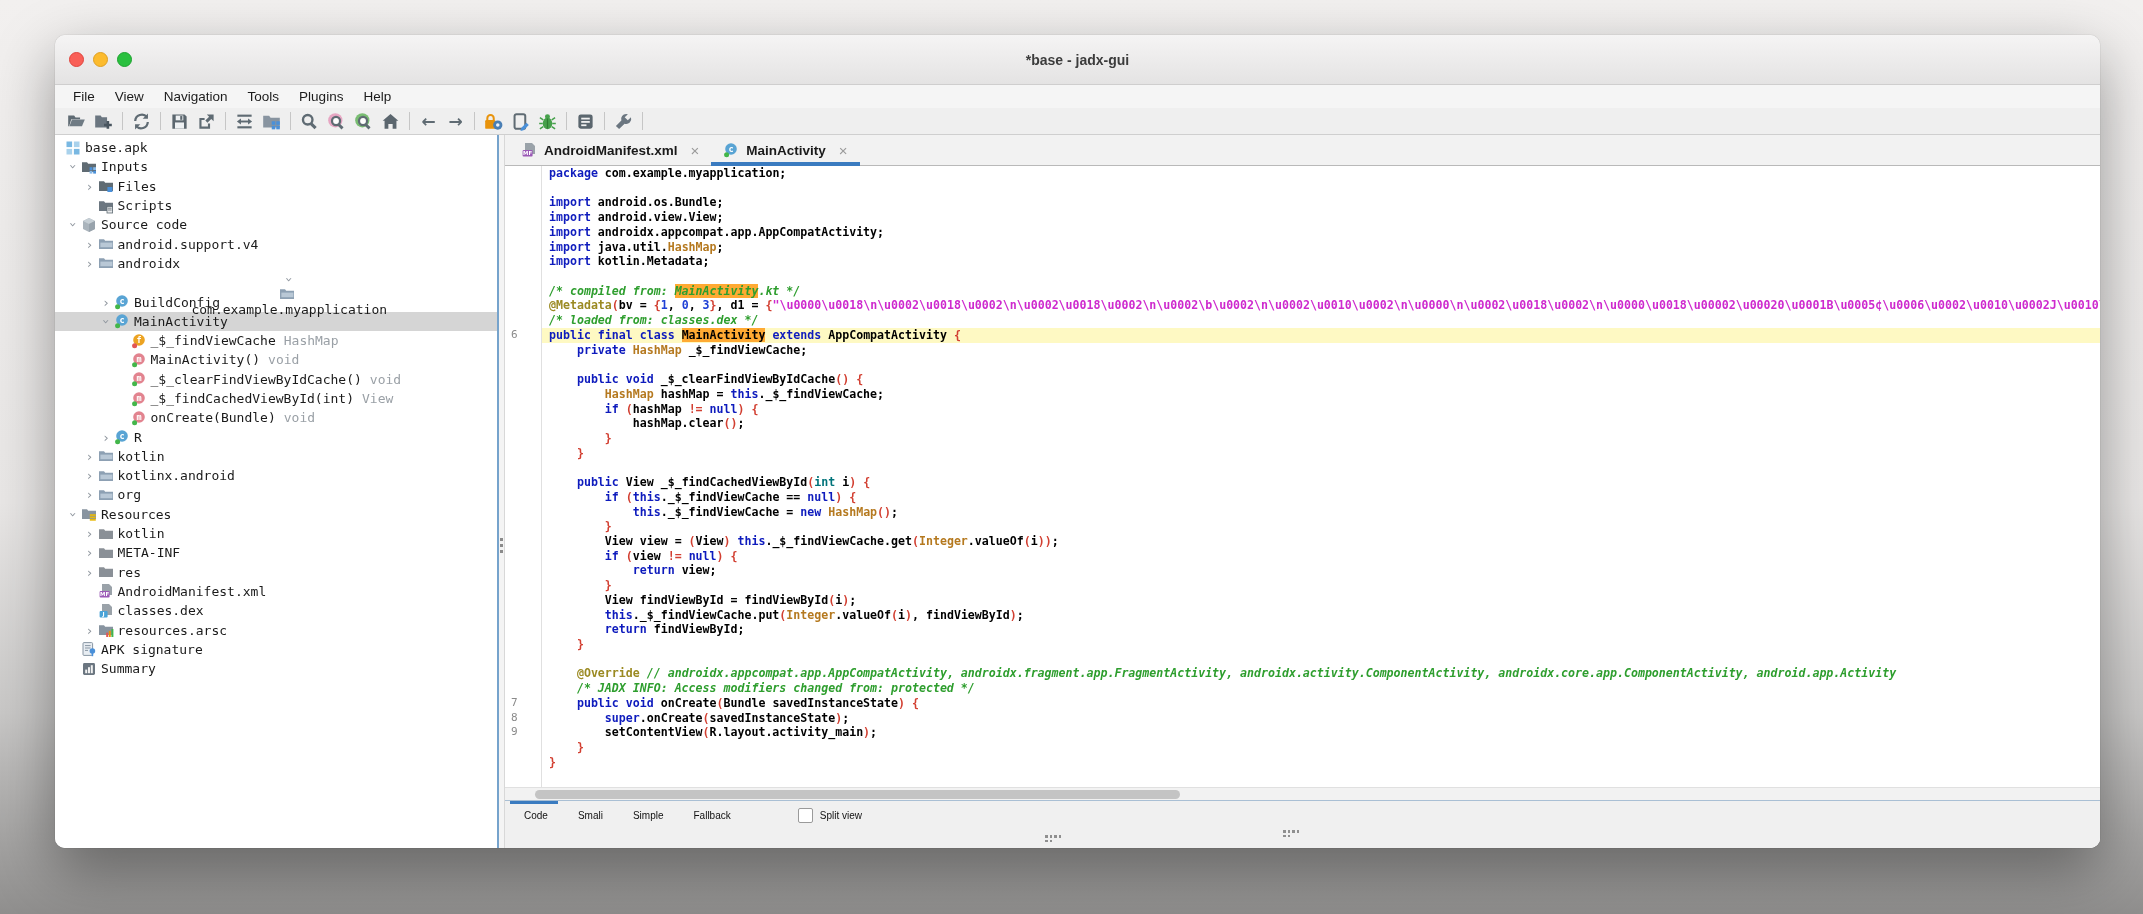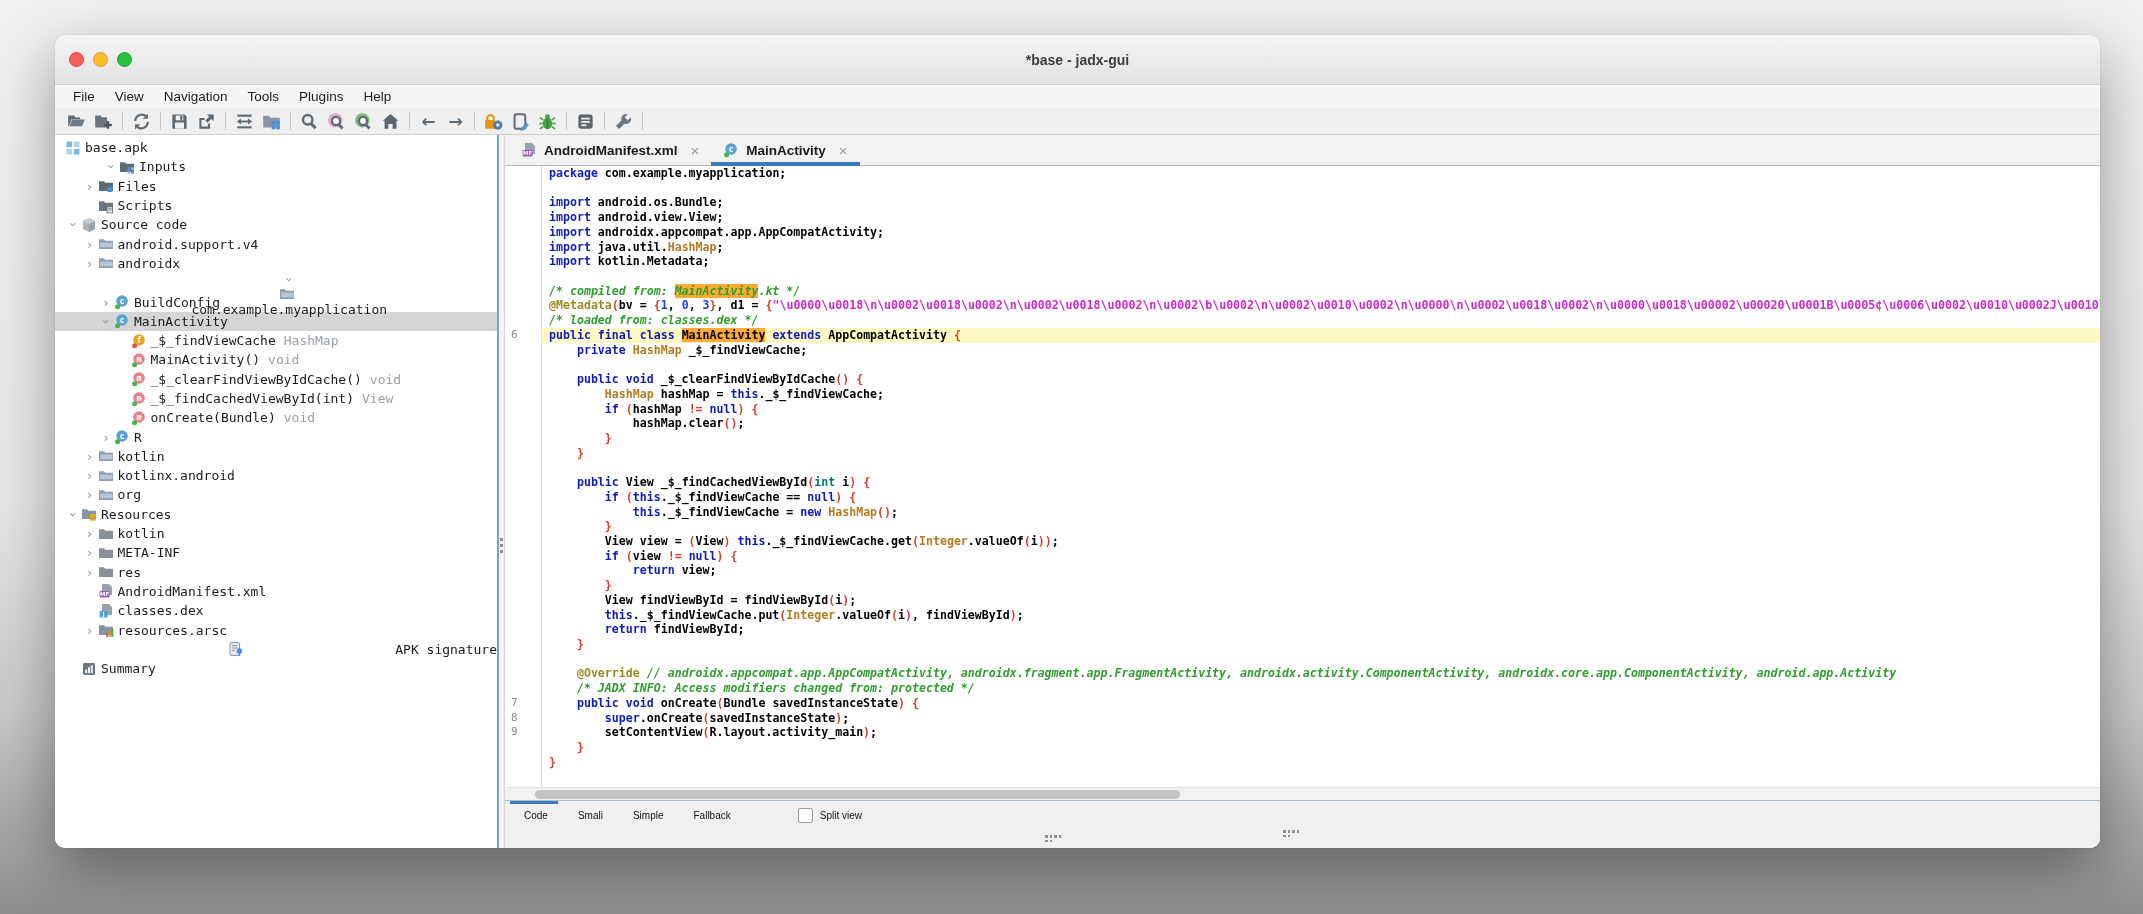--- a/index.html
+++ b/index.html
@@ -244,21 +244,21 @@
                 <g fill="#79b8e2">
                   <rect x="1.5" y="1.5" width="5.6" height="5.6"></rect>
                   <rect x="8.9" y="1.5" width="5.6" height="5.6" fill="#a9d2ec"></rect>
                   <rect x="1.5" y="8.9" width="5.6" height="5.6" fill="#a9d2ec"></rect>
                   <rect x="8.9" y="8.9" width="5.6" height="5.6"></rect>
                 </g>
               </svg>
             </span>
             <span>base.apk</span>
           </div>
-          <div class="trow" style=" margin-left: 48px;">
+          <div class="trow" style="padding-left: 10px;">
             <span class="arrow open">›</span>
             <span class="ticon">
               <svg viewBox="0 0 16 16" xmlns="http://www.w3.org/2000/svg">
                 <path d="M1 3.2h5l1.2 1.6H15V13H1z" fill="#5f6b73"></path>
                 <g fill="#4a90d9">
                   <rect x="8.6" y="8.2" width="2.8" height="2.8"></rect>
                   <rect x="12.2" y="8.2" width="2.8" height="2.8" fill="#85b8e8"></rect>
                   <rect x="8.6" y="11.8" width="2.8" height="2.8" fill="#85b8e8"></rect>
                   <rect x="12.2" y="11.8" width="2.8" height="2.8"></rect>
                 </g>
@@ -521,21 +521,21 @@
             <span class="ticon">
               <svg viewBox="0 0 16 16" xmlns="http://www.w3.org/2000/svg">
                 <path d="M1 3.2h5l1.2 1.6H15V13H1z" fill="#8894a0"></path>
                 <rect x="8.2" y="10.6" width="2" height="4.4" fill="#e25555"></rect>
                 <rect x="10.8" y="8.8" width="2" height="6.2" fill="#e8930c"></rect>
                 <rect x="13.4" y="7" width="2" height="8" fill="#43b64a"></rect>
               </svg>
             </span>
             <span>resources.arsc</span>
           </div>
-          <div class="trow" style="padding-left: 10px; justify-content: space-between;">
+          <div class="trow" style="padding-left: 10px;">
             <span class="arrow"></span>
             <span class="ticon">
               <svg viewBox="0 0 16 16" xmlns="http://www.w3.org/2000/svg">
                 <rect x="2" y="1.6" width="9.6" height="12.8" rx="1" fill="#e8edf2" stroke="#8896a3" stroke-width="1"></rect>
                 <g stroke="#8896a3" stroke-width="1">
                   <path d="M4 4.6h5.6M4 7h5.6M4 9.4h3"></path>
                 </g>
                 <circle cx="11.4" cy="10" r="2.8" fill="#4a90d9"></circle>
                 <rect x="10.6" y="11.8" width="1.6" height="3.4" fill="#4a90d9"></rect>
               </svg>

